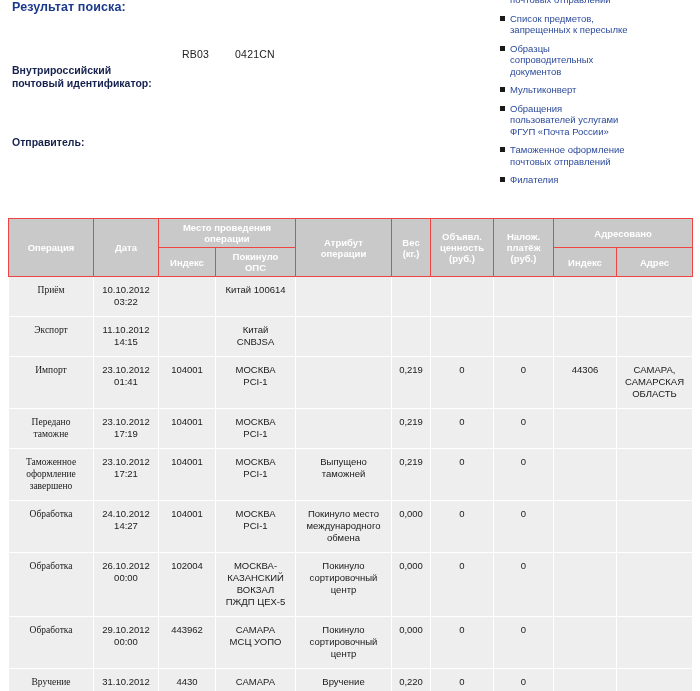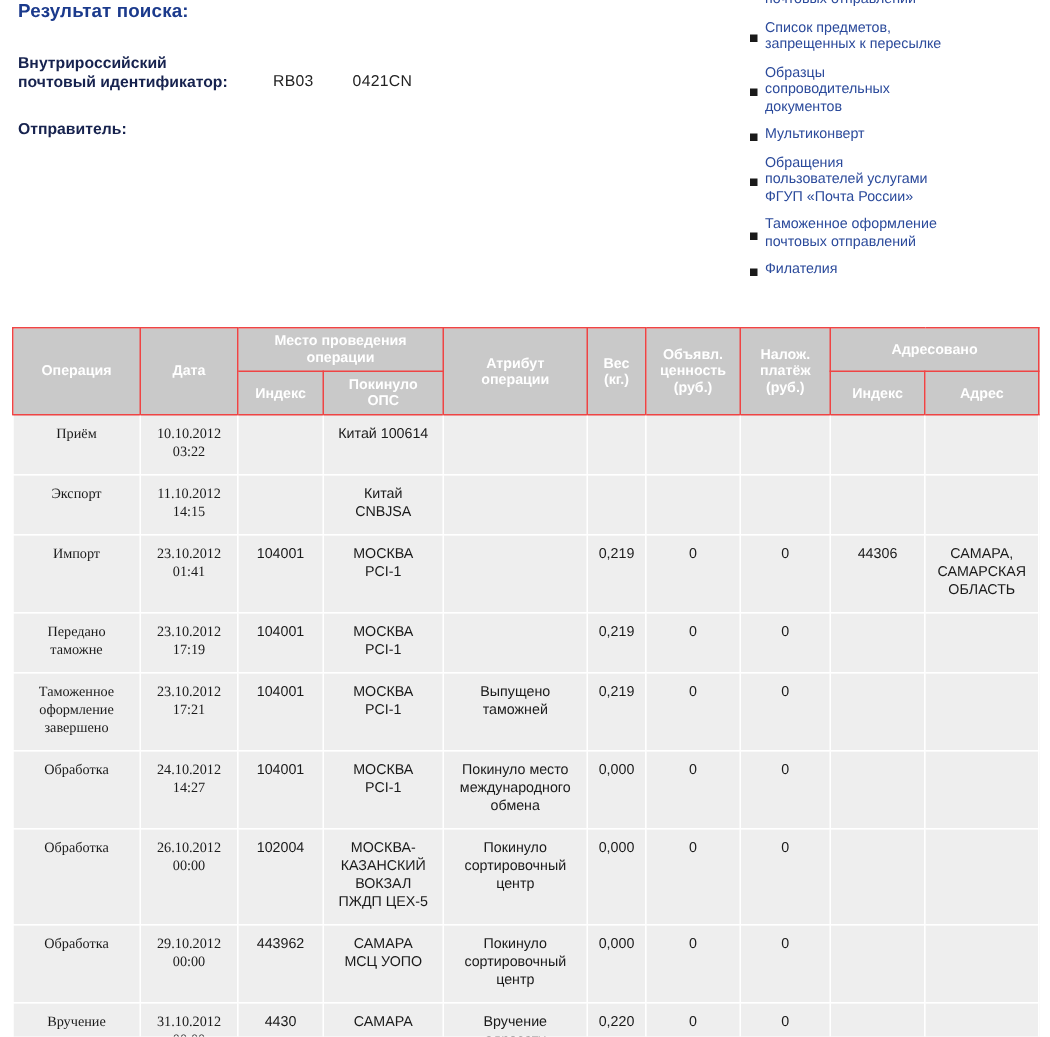--- a/index.html
+++ b/index.html
@@ -40,21 +40,21 @@
     margin-bottom: 14px;
     font-size: 10.5px;
     color: #1a1a1a;
   }
   .field-label {
     font-weight: bold;
     color: #16224e;
     line-height: 13px;
     white-space: pre-line;
   }
-  .label-w1 { width: 170px; flex: 0 0 170px; }
+  .label-w1 { width: 170px; flex: 0 0 170px; margin-top: 28px; }
   .field-value {
     color: #222;
     line-height: 13px;
     white-space: pre-line;
     font-size: 10.5px;
     padding-top: 12px;
   }
   .field-value.inline { padding-top: 12px; }
   .ident-value {
     color: #222;
@@ -76,21 +76,21 @@
     top: -6px;
     width: 200px;
   }
   .sb-list {
     list-style: none;
     margin: 0;
     padding: 0;
   }
   .sb-item {
     display: flex;
-    align-items: center;
+    align-items: flex-start;
     margin-bottom: 7px;
     font-size: 9.5px;
     line-height: 11.5px;
     color: #2b4a9b;
   }
   .sb-bullet {
     flex: 0 0 10px;
     width: 10px;
     margin-top: 3px;
   }
@@ -138,21 +138,21 @@
     border: 1px solid #ffffff;
     text-align: center;
     vertical-align: top;
     padding: 7px 3px 8px 3px;
     line-height: 12px;
     color: #1a1a1a;
     white-space: pre-line;
     font-size: 9.5px;
   }
   td.c-op   { text-align: right; padding-right: 6px; font-family: Liberation Serif, serif; }
-  td.c-date { text-align: right; padding-right: 8px; font-family: Liberation Serif, serif; }
+  td.c-date { text-align: right; padding-right: 8px; }
   td.c-attr { text-align: right; padding-right: 6px; }
   td.c-idx, td.c-ops, td.c-w, td.c-val, td.c-pay,
   td.c-aidx, td.c-addr { text-align: center; }
   td.c-addr { padding-right: 6px; }
   td.link-idx { color: #2b6cb9; }
 
   
   col.w-op   { width: 85px; }
   col.w-date { width: 65px; }
   col.w-idx  { width: 57px; }

